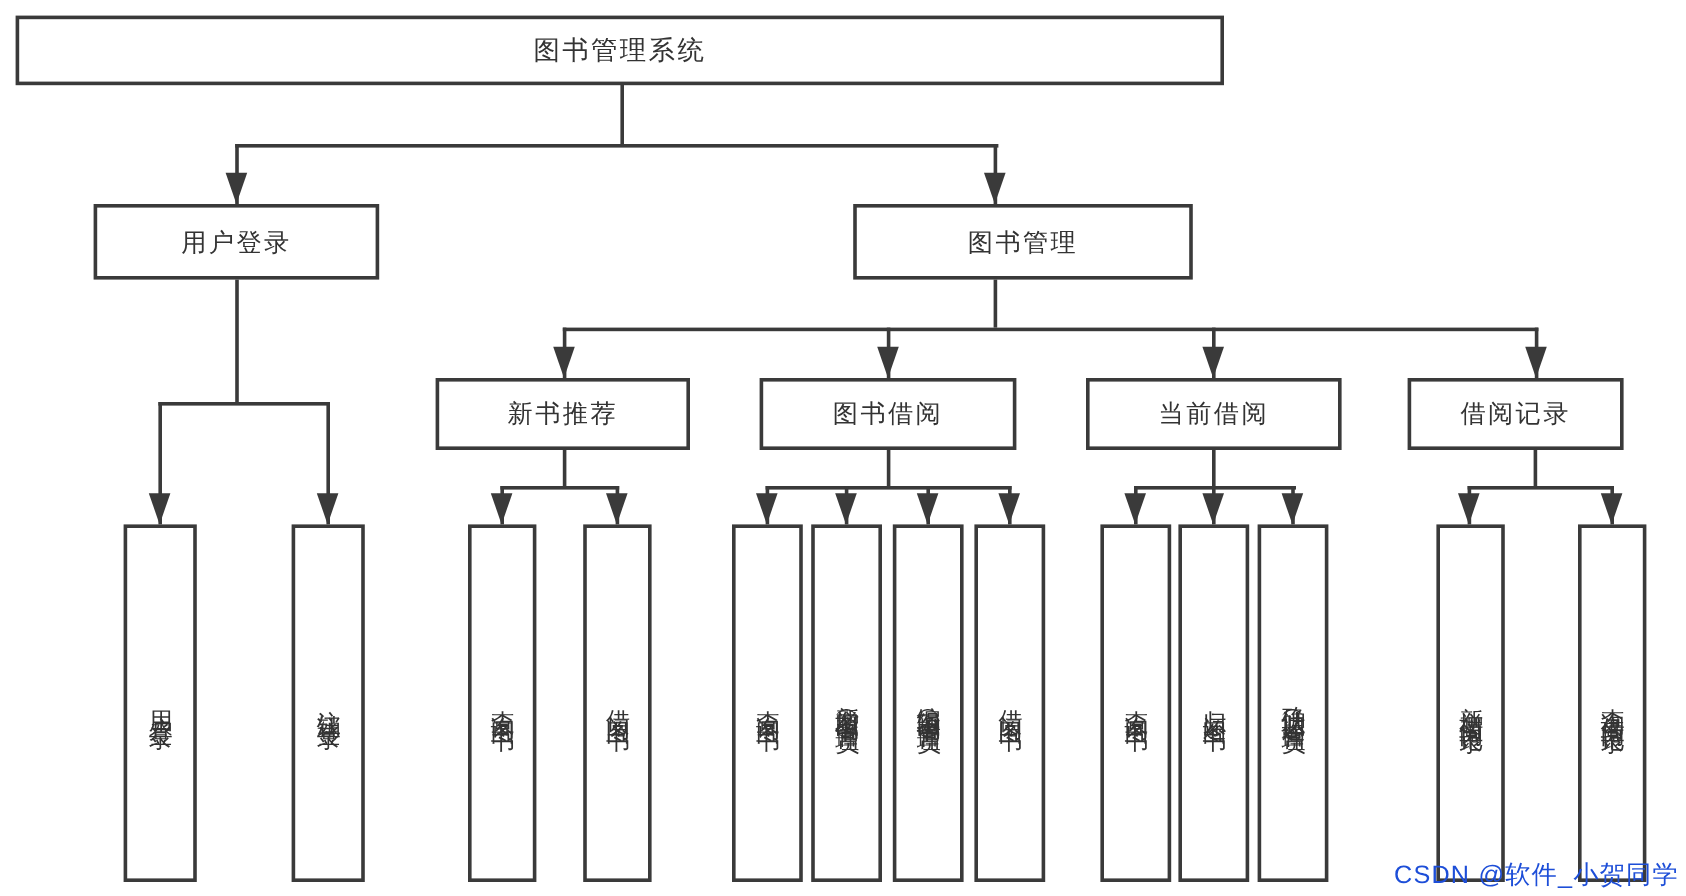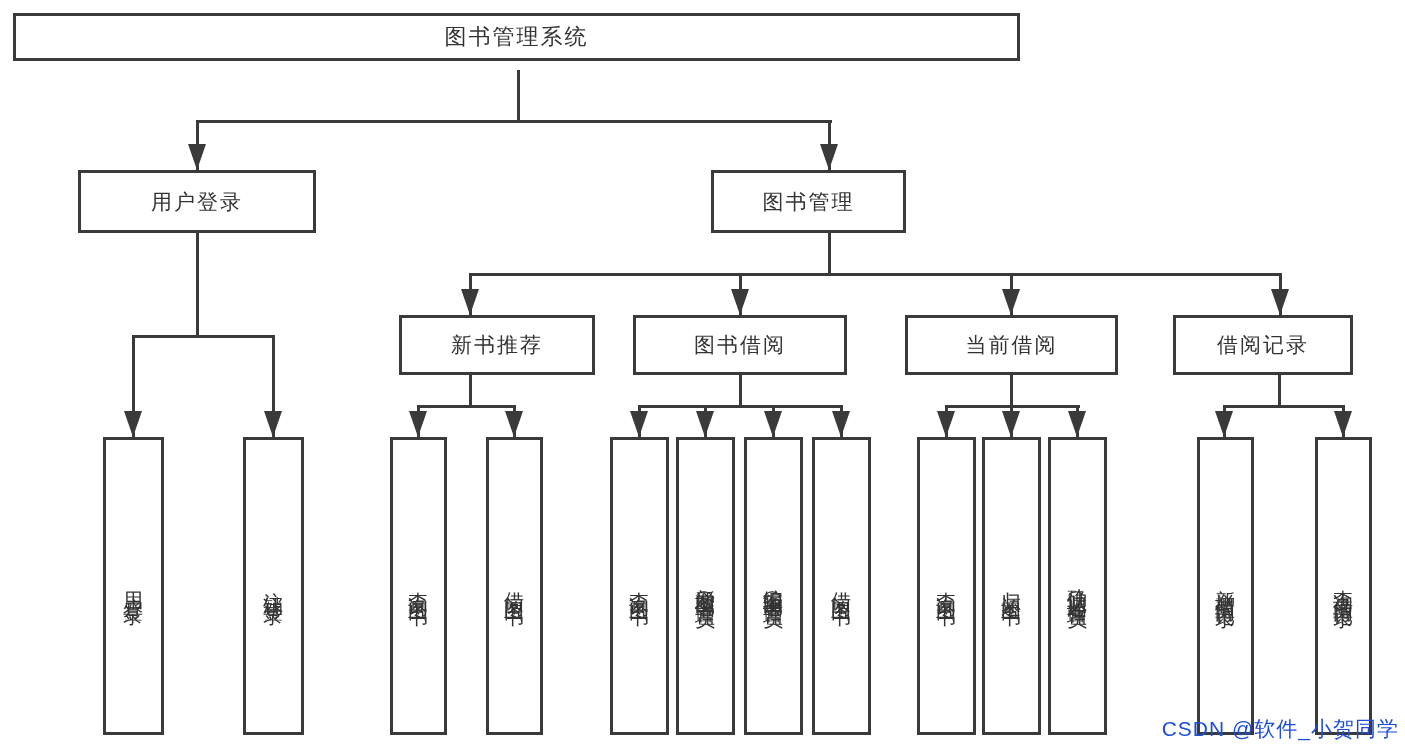--- a/index.html
+++ b/index.html
@@ -26,26 +26,26 @@
   .watermark {
     position:absolute; right:6px; bottom:4px; color:#1d4ed8;
     font-size:21px; letter-spacing:1px; z-index:5;
   }
 </style>
 </head>
 <body>
 
 <div class="stage">
 
-  <div class="box h" style="left:13px; top:13px; width:1007px; height:48px; font-size:22px;text-align:center;">图书管理系统</div>
+  <div class="box h" style="left:13px; top:13px; width:1007px; height:58px; font-size:22px;text-align:center;">图书管理系统</div>
 
   <div class="box h" style="left:78px; top:170px; width:238px; height:63px;">用户登录</div>
-  <div class="box h" style="left:711px; top:170px; width:195px; height:63px;">图书管理</div>
+  <div class="box h" style="left:711px; top:170px; width:283px; height:63px;">图书管理</div>
 
-  <div class="box h" style="left:363px; top:315px; width:196px; height:60px;margin-left:36px;">新书推荐</div>
+  <div class="box h" style="left:363px; top:315px; width:212px; height:60px;">新书推荐</div>
   <div class="box h" style="left:633px; top:315px; width:214px; height:60px;">图书借阅</div>
   <div class="box h" style="left:905px; top:315px; width:213px; height:60px;">当前借阅</div>
   <div class="box h" style="left:1173px; top:315px; width:180px; height:60px;">借阅记录</div>
 
   <div class="box v" style="left:103px; top:437px; width:61px; height:298px;">用户登录</div>
   <div class="box v" style="left:243px; top:437px; width:61px; height:298px;">注销登录</div>
 
   <div class="box v" style="left:390px; top:437px; width:57px; height:298px;">查询图书</div>
   <div class="box v" style="left:486px; top:437px; width:57px; height:298px;">借阅图书</div>
 

